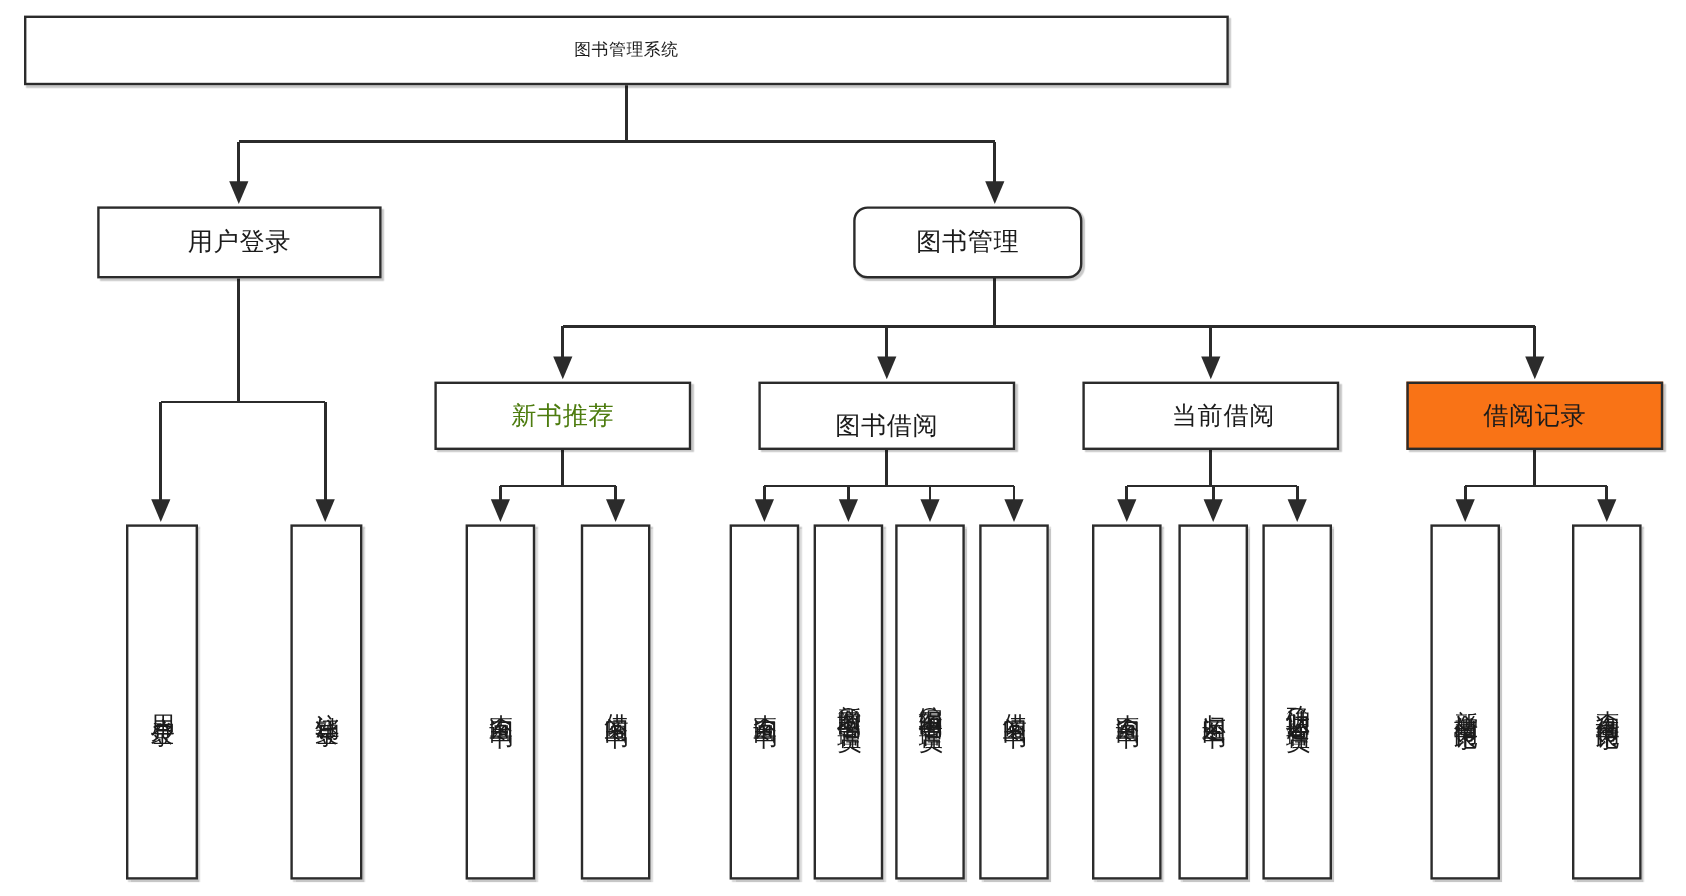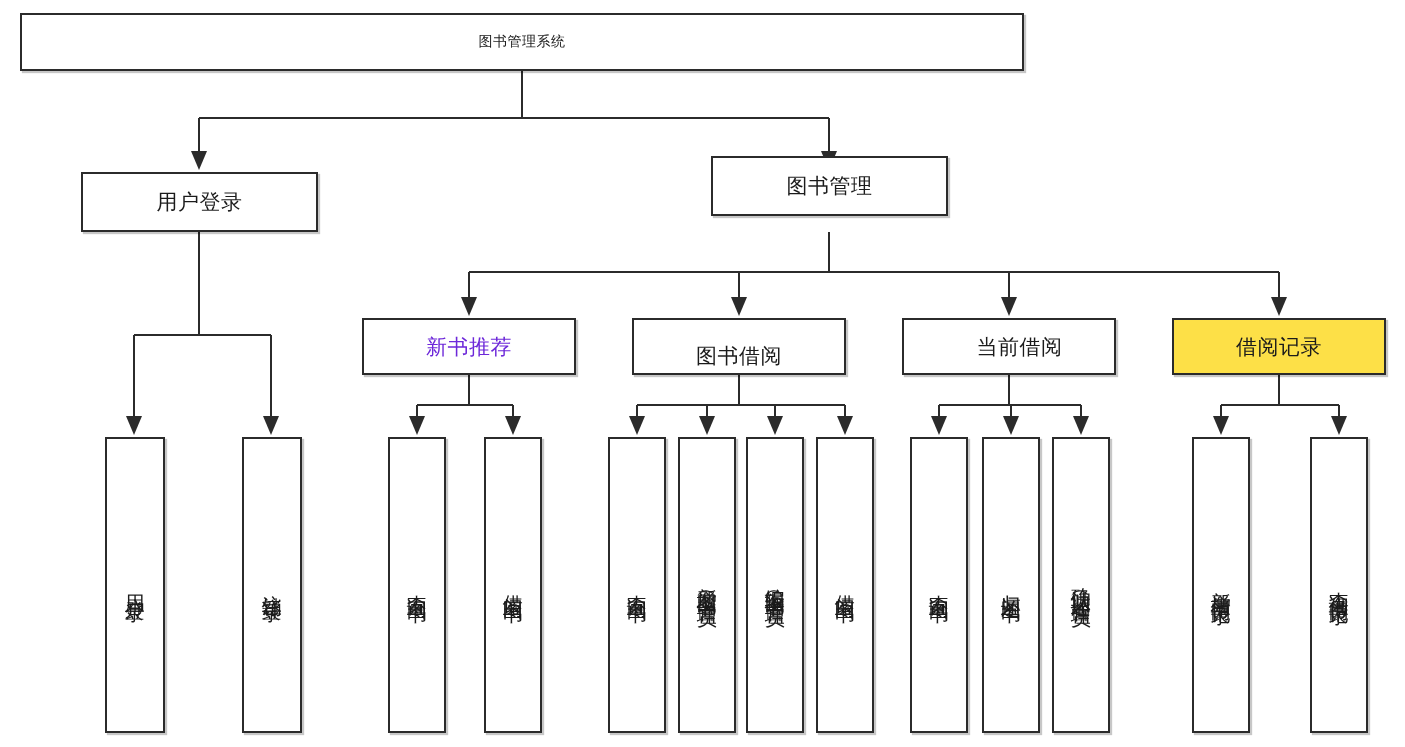--- a/index.html
+++ b/index.html
@@ -119,39 +119,39 @@
       <line x1="1339" y1="405" x2="1339" y2="417" stroke="#2b2b2b" stroke-width="2.4" shape-rendering="crispEdges"></line>
       <polygon points="1331,416 1347,416 1339,435" fill="#2b2b2b"></polygon>
     </svg>
   <div id="node-layer">
       <div class="node-box root" style="left: 20px; top: 13px; width: 1004px; height: 58px; border-color: rgb(43, 43, 43); background: rgb(255, 255, 255);">
         <span class="node-label" style="color: rgb(27, 27, 27);">图书管理系统</span>
       </div>
       <div class="node-box" style="left: 81px; top: 172px; width: 237px; height: 60px; border-color: rgb(43, 43, 43); background: rgb(255, 255, 255);">
         <span class="node-label" style="color: rgb(27, 27, 27);">用户登录</span>
       </div>
-      <div class="node-box" style="left: 711px; top: 156px; width: 237px; height: 60px; border-color: rgb(43, 43, 43); background: rgb(255, 255, 255);">
+      <div class="node-box" style="left: 711px; top: 172px; width: 191px; height: 60px; border-color: rgb(43, 43, 43); background: rgb(255, 255, 255); border-radius: 12px;">
         <span class="node-label" style="color: rgb(27, 27, 27);">图书管理</span>
       </div>
       <div class="node-box vertical" style="left: 105px; top: 437px; width: 60px; height: 296px; border-color: rgb(43, 43, 43); background: rgb(255, 255, 255);">
         <span class="node-label" style="color: rgb(27, 27, 27);">用户登录</span>
       </div>
       <div class="node-box vertical" style="left: 242px; top: 437px; width: 60px; height: 296px; border-color: rgb(43, 43, 43); background: rgb(255, 255, 255);">
         <span class="node-label" style="color: rgb(27, 27, 27);">注销登录</span>
       </div>
       <div class="node-box" style="left: 362px; top: 318px; width: 214px; height: 57px; border-color: rgb(43, 43, 43); background: rgb(255, 255, 255);">
-        <span class="node-label" style="color: #6d28d9;">新书推荐</span>
+        <span class="node-label" style="color: #4d7c0f;">新书推荐</span>
       </div>
       <div class="node-box" style="left: 632px; top: 318px; width: 214px; height: 57px; border-color: rgb(43, 43, 43); background: rgb(255, 255, 255);">
         <span class="node-label" style="color: rgb(27, 27, 27); margin-top: 18px;">图书借阅</span>
       </div>
       <div class="node-box" style="left: 902px; top: 318px; width: 214px; height: 57px; border-color: rgb(43, 43, 43); background: rgb(255, 255, 255); padding-left: 21px;">
         <span class="node-label" style="color: rgb(27, 27, 27);">当前借阅</span>
       </div>
-      <div class="node-box" style="left: 1172px; top: 318px; width: 214px; height: 57px; border-color: rgb(43, 43, 43); background: #fde047;">
+      <div class="node-box" style="left: 1172px; top: 318px; width: 214px; height: 57px; border-color: rgb(43, 43, 43); background: #f97316;">
         <span class="node-label" style="color: rgb(27, 27, 27);">借阅记录</span>
       </div>
       <div class="node-box vertical" style="left: 388px; top: 437px; width: 58px; height: 296px; border-color: rgb(43, 43, 43); background: rgb(255, 255, 255);">
         <span class="node-label" style="color: rgb(27, 27, 27);">查询图书</span>
       </div>
       <div class="node-box vertical" style="left: 484px; top: 437px; width: 58px; height: 296px; border-color: rgb(43, 43, 43); background: rgb(255, 255, 255);">
         <span class="node-label" style="color: rgb(27, 27, 27);">借阅图书</span>
       </div>
       <div class="node-box vertical" style="left: 608px; top: 437px; width: 58px; height: 296px; border-color: rgb(43, 43, 43); background: rgb(255, 255, 255);">
         <span class="node-label" style="color: rgb(27, 27, 27);">查询图书</span>

